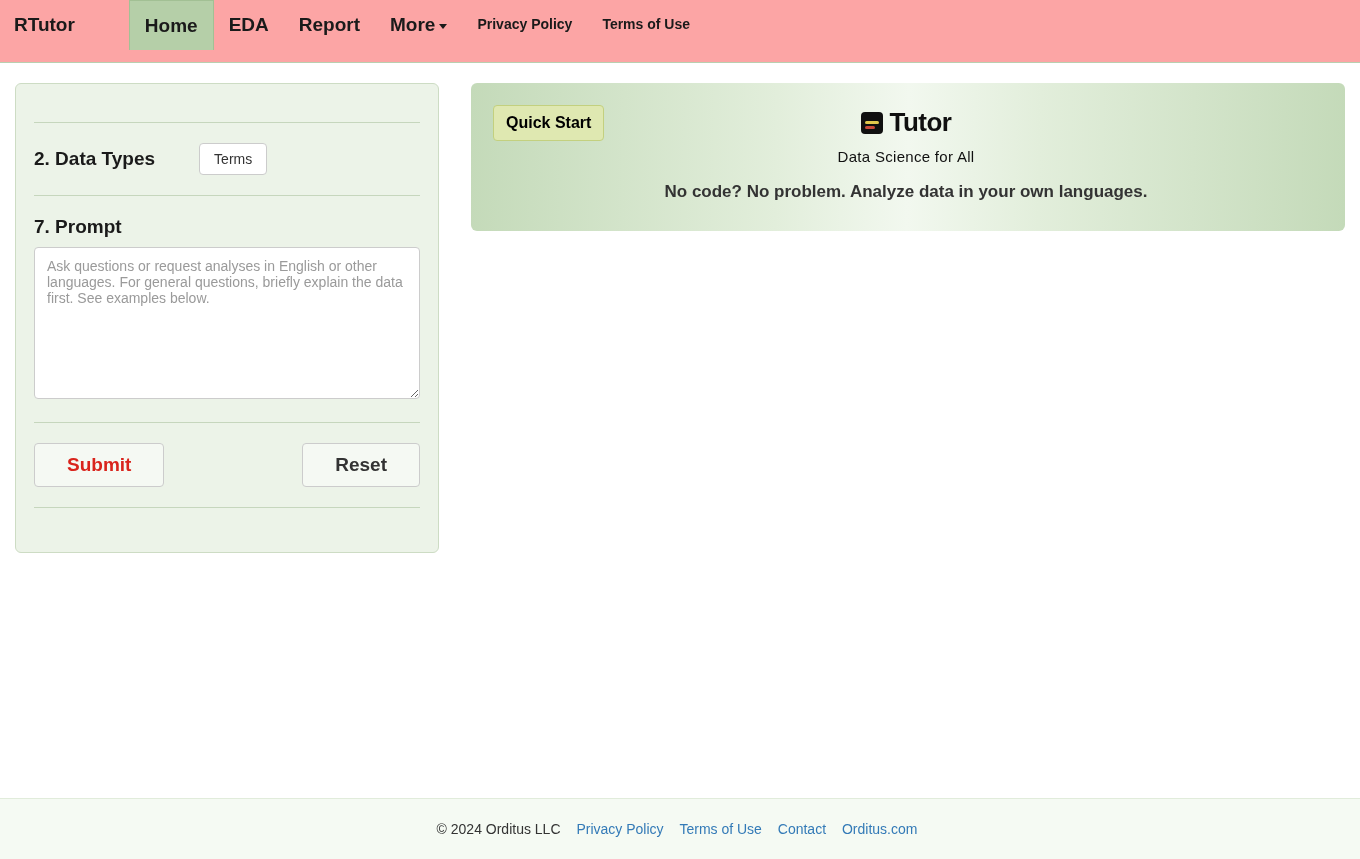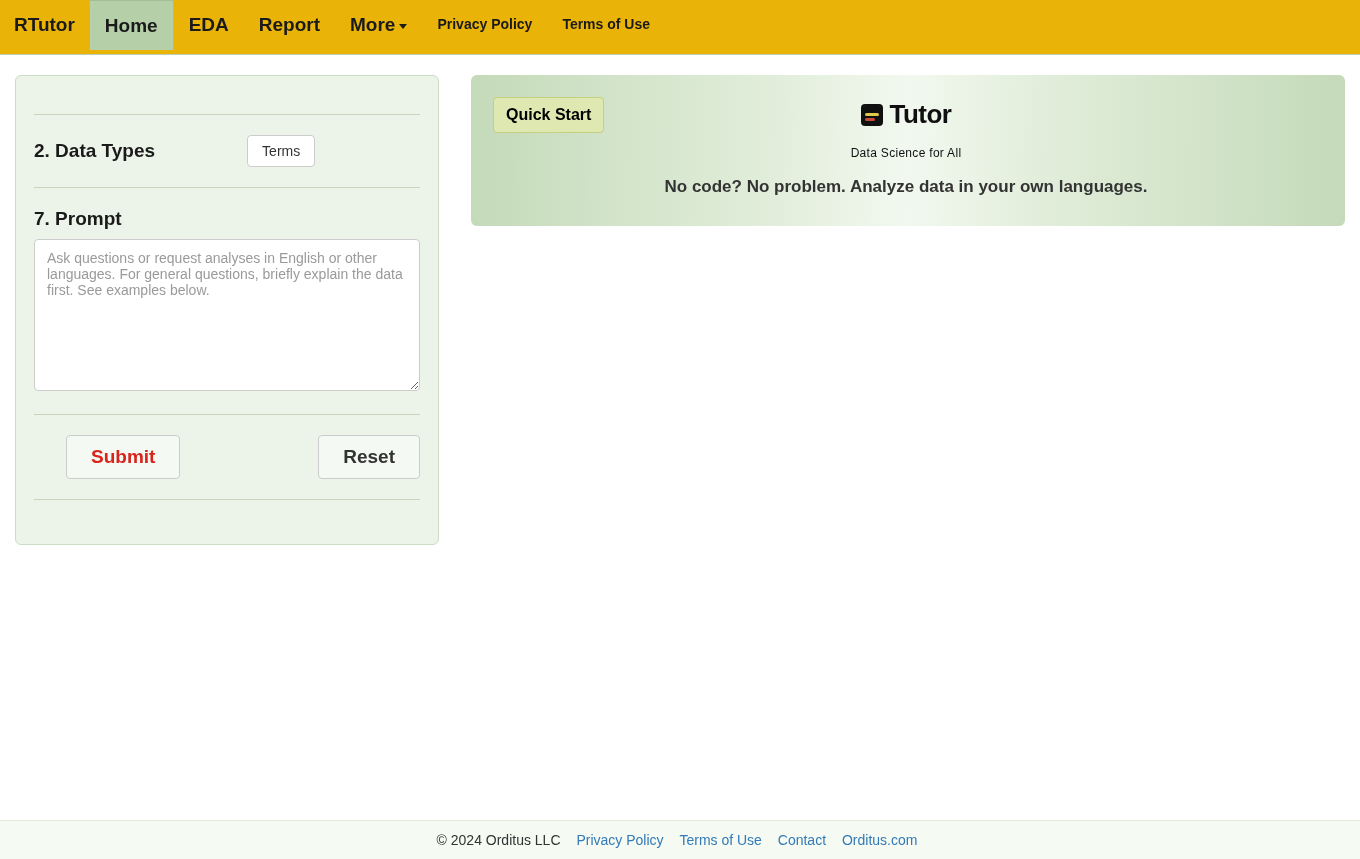--- a/index.html
+++ b/index.html
@@ -9,37 +9,38 @@
     color: #333;
     font-size: 14px;
     width: 1360px;
     height: 859px;
     position: relative;
     overflow: hidden;
   }
 
   
   .navbar {
-    background: #eab308;
+    background: #fca5a5;
     border-bottom: 1px solid #b9cfb0;
-    height: 55px;
+    height: 63px;
     display: flex;
     align-items: stretch;
     padding: 0;
   }
   .brand {
     font-size: 19px;
     font-weight: 700;
     color: #1a1a1a;
     padding: 14px 14px 0 14px;
     text-decoration: none;
   }
   .nav-tabs {
     display: flex;
     align-items: stretch;
+    margin-left: 40px;
   }
   .nav-link {
     font-size: 19px;
     font-weight: 700;
     color: #1a1a1a;
     padding: 14px 15px 0 15px;
     text-decoration: none;
     display: flex;
     align-items: flex-start;
     gap: 4px;
@@ -86,42 +87,41 @@
 
   hr.divider {
     border: none;
     border-top: 1px solid #c6d6bd;
     margin: 20px 0;
   }
 
   .section-row {
     display: flex;
     align-items: center;
-    gap: 92px;
+    gap: 44px;
   }
   .section-title {
     font-size: 19px;
     font-weight: 700;
     color: #1a1a1a;
   }
   .btn {
     background: #fff;
     border: 1px solid #ccc;
     border-radius: 4px;
     padding: 7px 14px;
     font-size: 14px;
     color: #333;
     cursor: pointer;
   }
   .btn-lg {
     font-size: 19px;
     font-weight: 700;
-    padding: 10px 24px;
+    padding: 10px 32px;
     background: #f5f9f3;
-    margin-left: 32px;
   }
   .btn-submit { color: #d9241c; }
 
   .prompt-textarea {
     width: 100%;
     height: 152px;
     margin-top: 9px;
     border: 1px solid #ccc;
     border-radius: 4px;
     padding: 10px 12px;
@@ -189,40 +189,40 @@
   }
   .logo-r::after {
     content: "";
     position: absolute;
     left: 4px; top: 14px;
     width: 10px; height: 3px;
     background: #c94b3a;
     border-radius: 2px;
   }
   .logo-sub {
-    font-size: 12px;
+    font-size: 15px;
     color: #101010;
-    margin-top: 16px;
+    margin-top: 10px;
     letter-spacing: 0.3px;
   }
   .hero-tagline {
     text-align: center;
     font-size: 17px;
     color: #333;
     line-height: 1.55;
     font-weight: bold;
   }
 
   
   .footer {
     position: absolute;
     left: 0; right: 0; bottom: 0;
     background: #f5faf3;
     border-top: 1px solid #e1ecdb;
-    padding: 11px 0;
+    padding: 22px 0;
     text-align: center;
     font-size: 14px;
     color: #333;
   }
   .footer a {
     color: #337ab7;
     text-decoration: none;
     margin: 0 6px;
   }
   .footer .copy { margin-right: 6px; }

